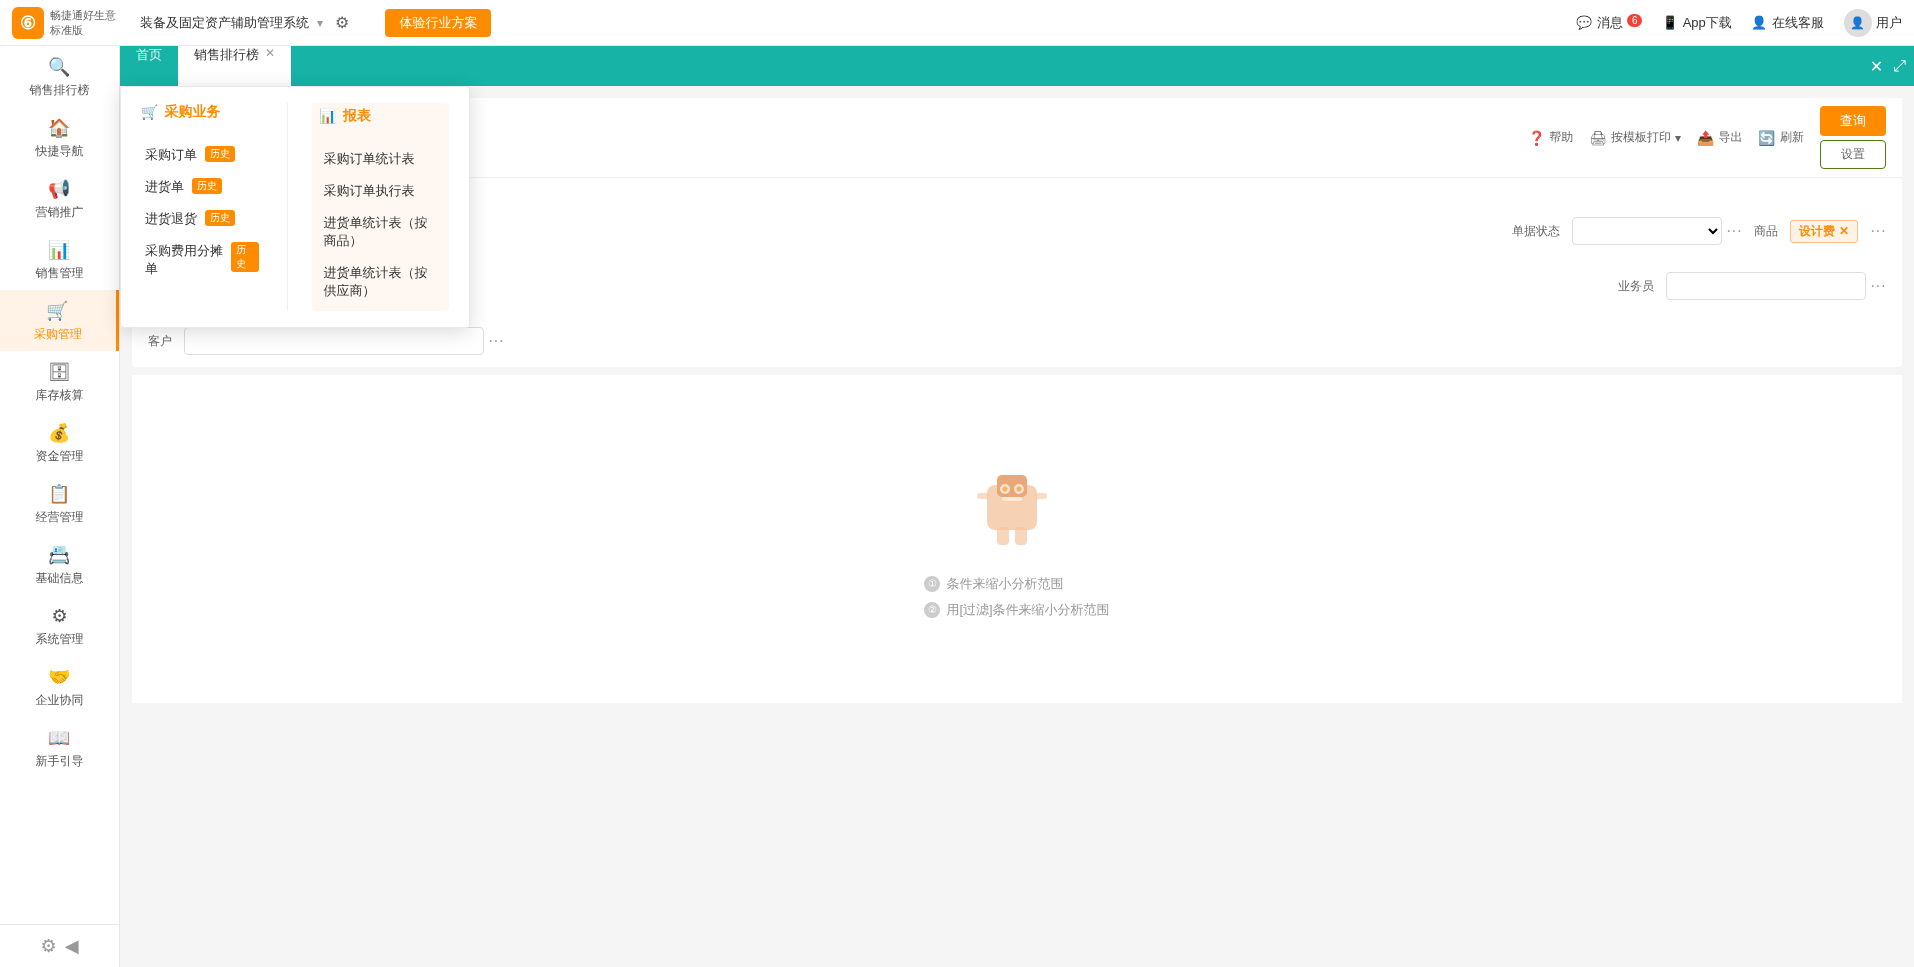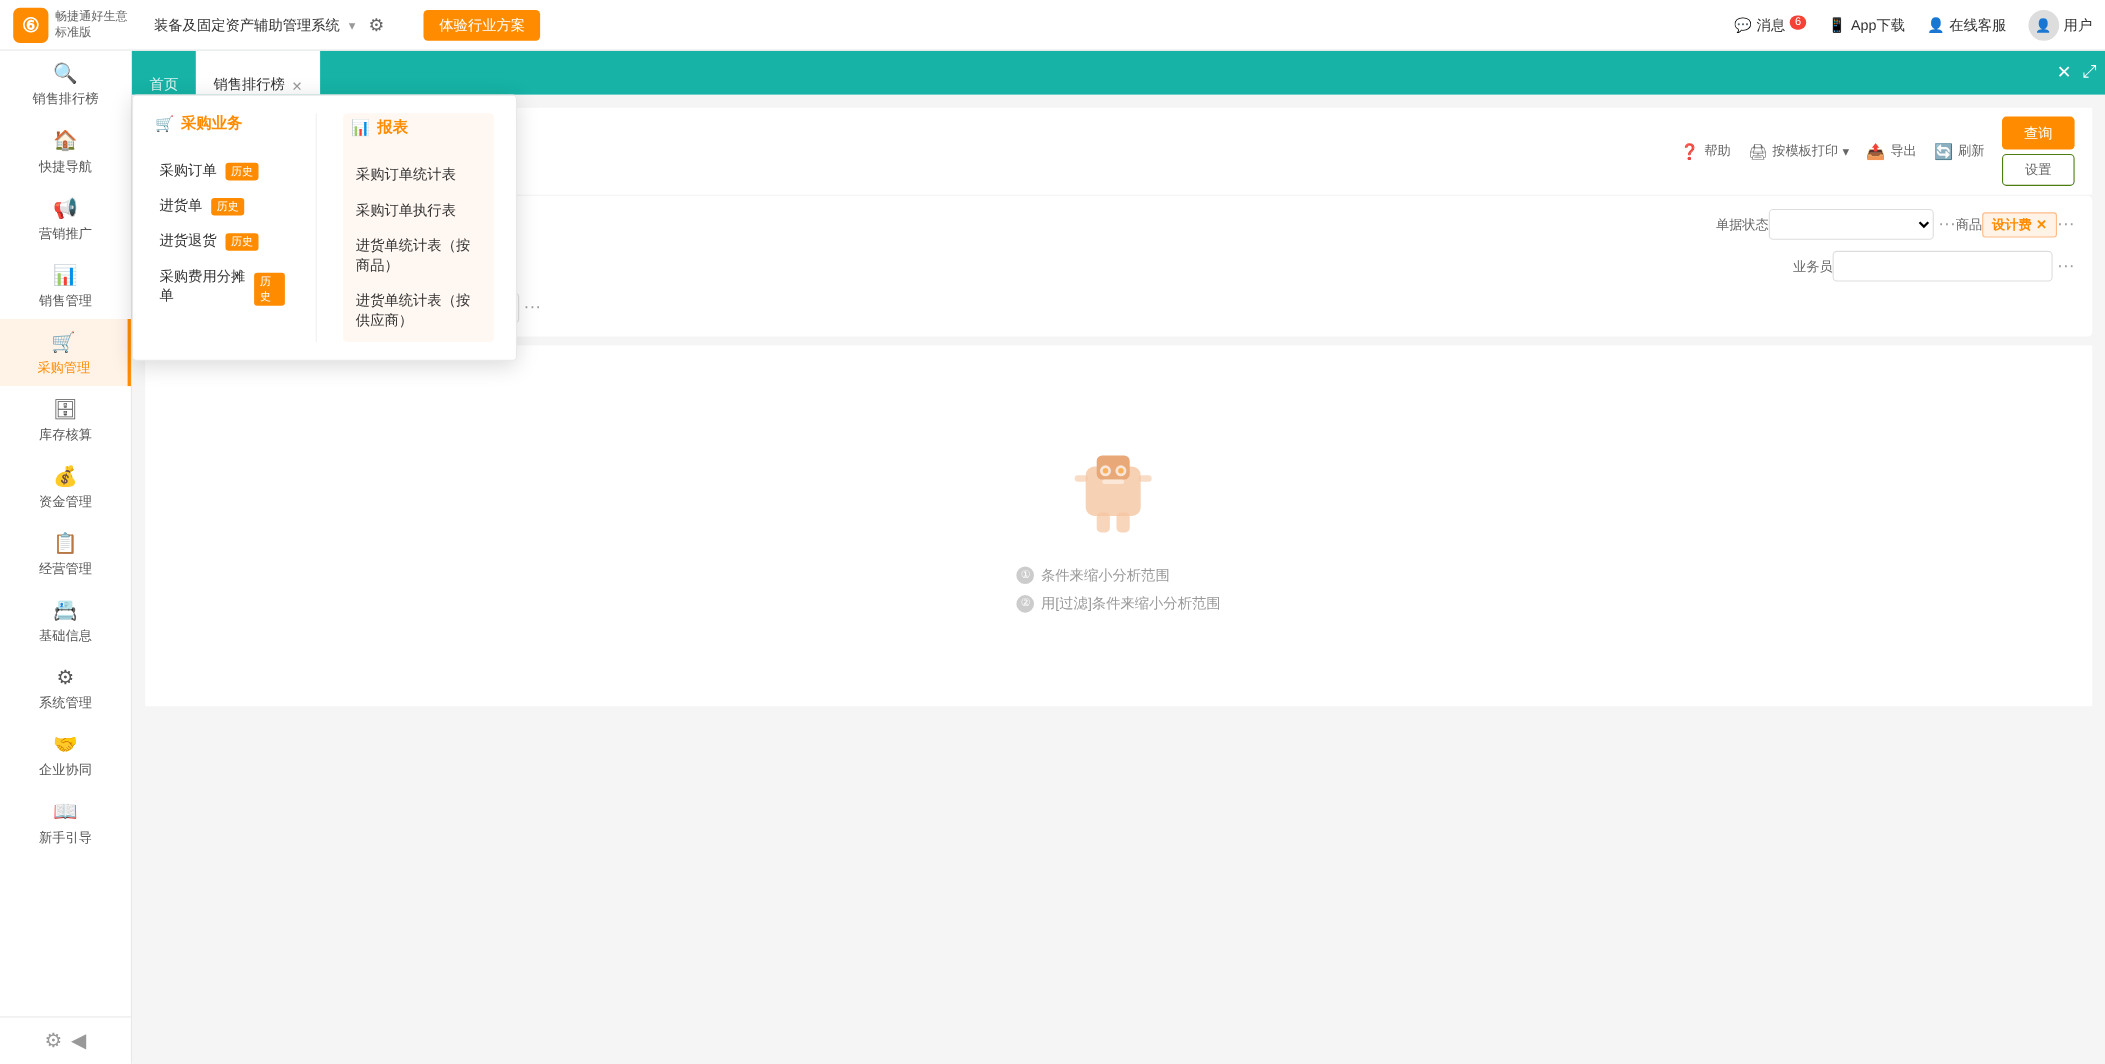--- a/index.html
+++ b/index.html
@@ -83,21 +83,21 @@
       height: 40px;
       background: #16b3a6;
       display: flex;
       align-items: center;
       position: fixed;
       top: 46px; left: 120px; right: 0;
       z-index: 99;
     }
     .tab-item {
       height: 40px;
-      display: flex; align-items: flex-end;
+      display: flex; align-items: flex-start;
       padding: 0 16px;
       font-size: 13px;
       cursor: pointer;
       color: rgba(255,255,255,0.85);
       gap: 6px;
     }
     .tab-item.active {
       background: #fff;
       color: #333;
     }
@@ -148,22 +148,24 @@
     
     .filter-bar {
       background: #fff;
       border-radius: 4px;
       padding: 12px 16px;
       margin-bottom: 8px;
     }
     .filter-row {
       display: flex;
       align-items: center;
+      gap: 12px;
       margin-bottom: 10px;
       flex-wrap: wrap;
+      margin-top: 27px;
     }
     .filter-row:last-child { margin-bottom: 0; }
     .filter-label { color: #666; font-size: 12px; white-space: nowrap; }
     .filter-input {
       border: 1px solid #ddd;
       border-radius: 4px;
       padding: 4px 8px;
       font-size: 12px;
       height: 28px;
       min-width: 120px;
@@ -283,21 +285,21 @@
       font-size: 14px; font-weight: bold; color: #ff8c00;
       margin-bottom: 12px;
       padding-bottom: 6px;
     }
     .dropdown-col-title-right {
       background: #fff8f2;
       border-radius: 4px;
       padding: 4px 8px;
     }
     .dropdown-item {
-      display: flex; align-items: flex-end; gap: 8px;
+      display: flex; align-items: flex-start; gap: 8px;
       padding: 7px 4px;
       color: #333; font-size: 13px;
       cursor: pointer;
       border-radius: 3px;
     }
     .history-badge {
       background: #ff8c00;
       color: #fff;
       border-radius: 3px;
       font-size: 10px;

